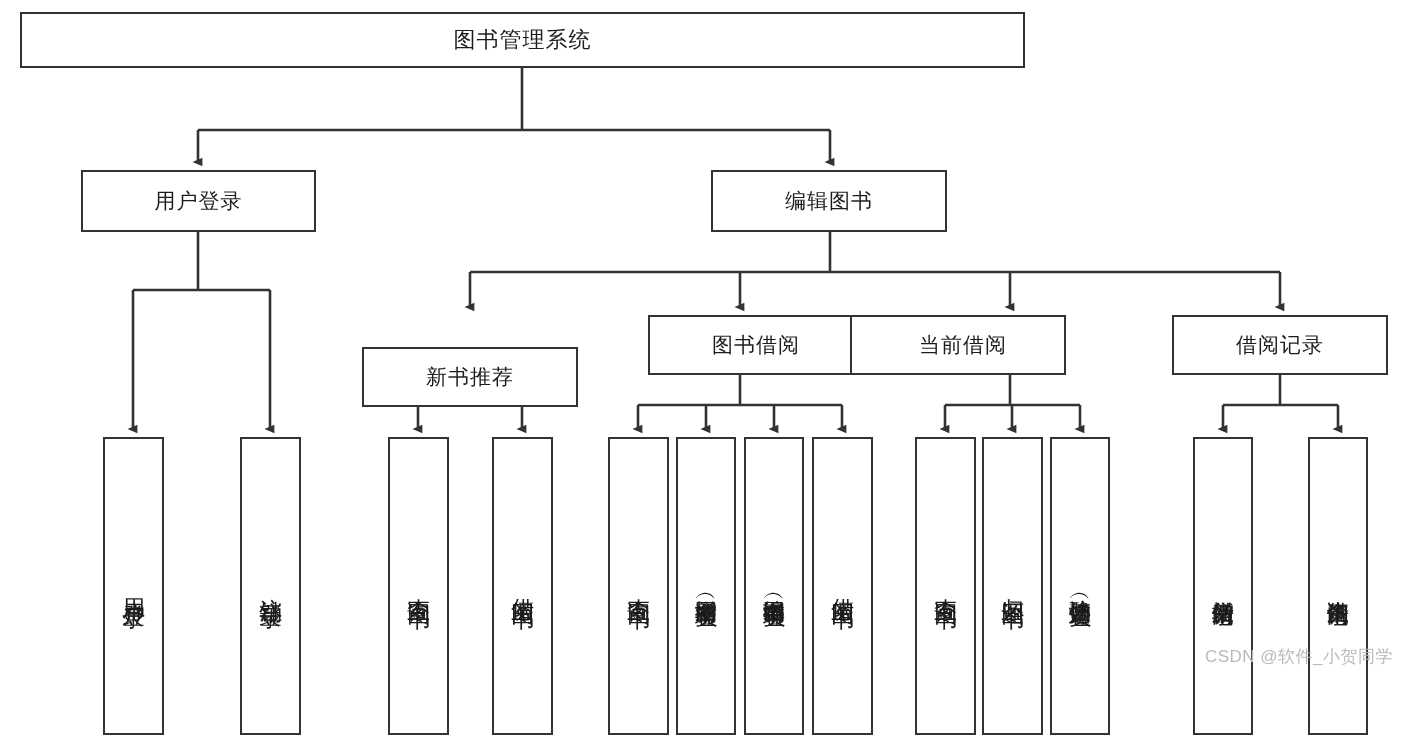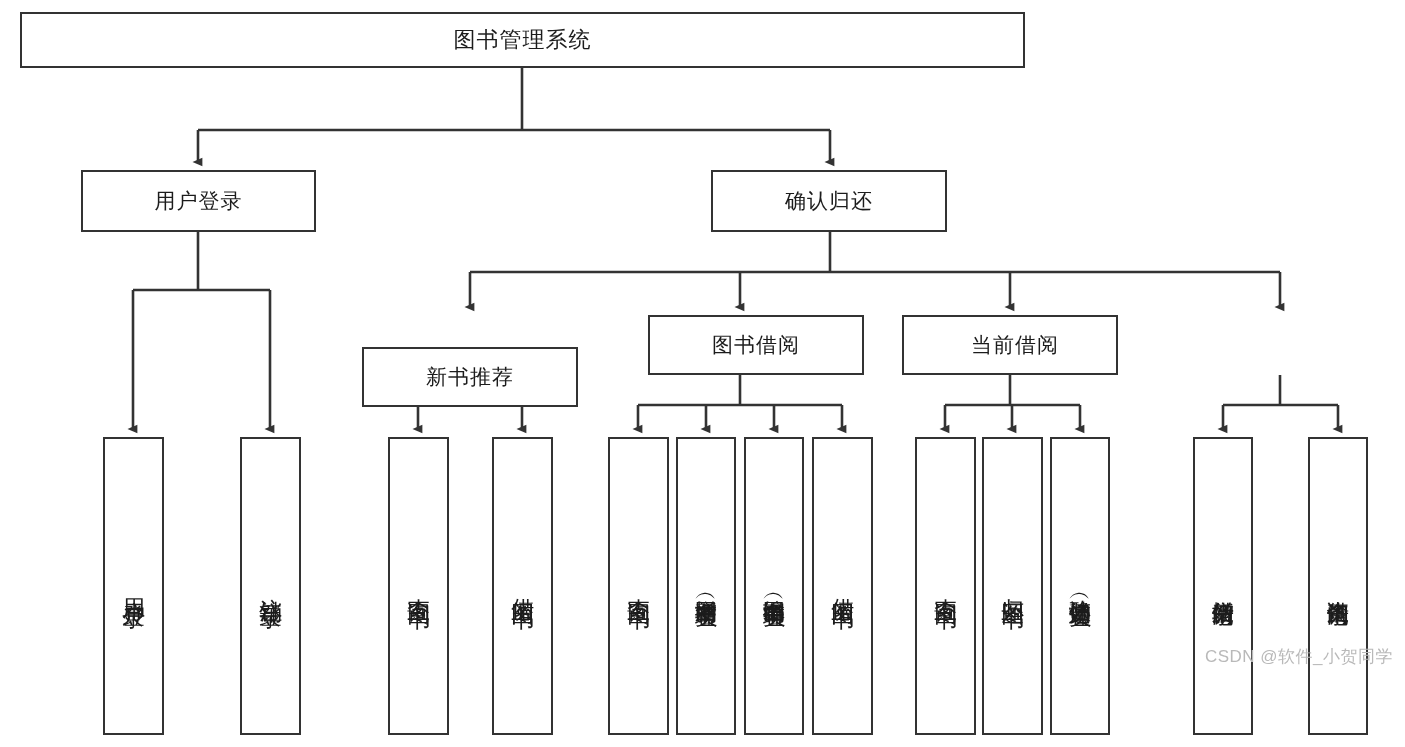--- a/index.html
+++ b/index.html
@@ -37,21 +37,21 @@
 
   
   .lvl2{height:62px;top:170px;}
   .n-user-login{left:81px;width:235px;}
   .n-book-mgmt{left:711px;width:236px;}
 
   
   .lvl3{height:60px;top:315px;}
   .n-new-rec{left:362px;width:216px;margin-top:32px;}
   .n-borrow{left:632px;width:216px;margin-left:16px;}
-  .n-current{left:902px;width:216px;padding-left:10px;}
+  .n-current{left:850px;width:216px;padding-left:10px;}
   .n-records{left:1172px;width:216px;}
 
   
   .leaf{top:437px;height:298px;}
   .leaf .label{
     writing-mode:vertical-rl;
     text-orientation:upright;
     font-size:23px;
     line-height:1.1;
     letter-spacing:3px;
@@ -127,32 +127,35 @@
   </svg>
 
   <div class="node root">
     <span class="label">图书管理系统</span>
   </div>
 
   <div class="node lvl2 n-user-login">
     <span class="label">用户登录</span>
   </div>
   <div class="node lvl2 n-book-mgmt">
-    <span class="label">确认归还</span>
+    <span class="label">编辑图书</span>
   </div>
 
   <div class="node lvl3 n-new-rec">
     <span class="label">新书推荐</span>
   </div>
   <div class="node lvl3 n-borrow">
     <span class="label">图书借阅</span>
   </div>
   <div class="node lvl3 n-current">
     <span class="label">当前借阅</span>
   </div>
+  <div class="node lvl3 n-records">
+    <span class="label">借阅记录</span>
+  </div>
 
   <div class="node leaf" style="left:103px;width:61px;">
     <span class="label">用户登录</span>
   </div>
   <div class="node leaf" style="left:240px;width:61px;">
     <span class="label">注销登录</span>
   </div>
 
   <div class="node leaf" style="left:388px;width:61px;">
     <span class="label">查询图书</span>

